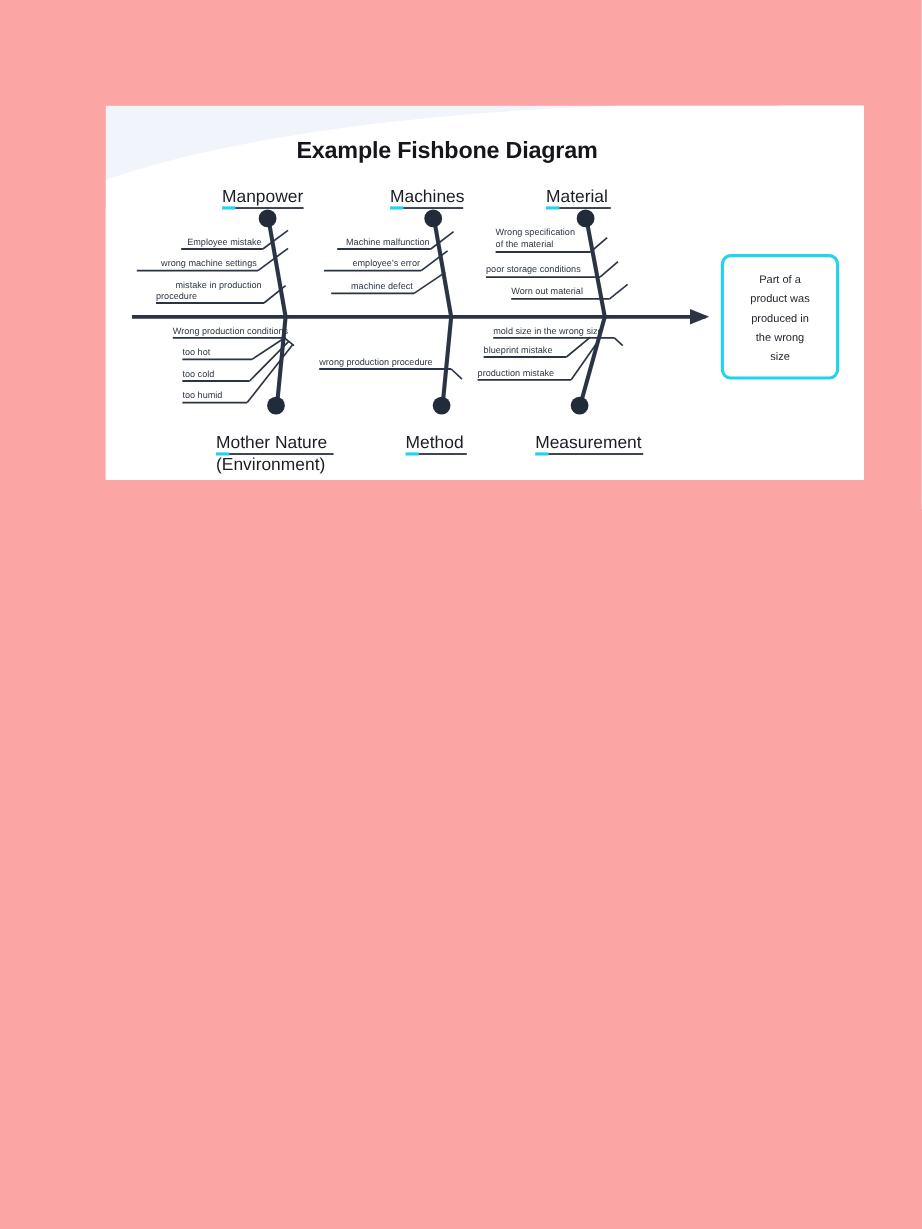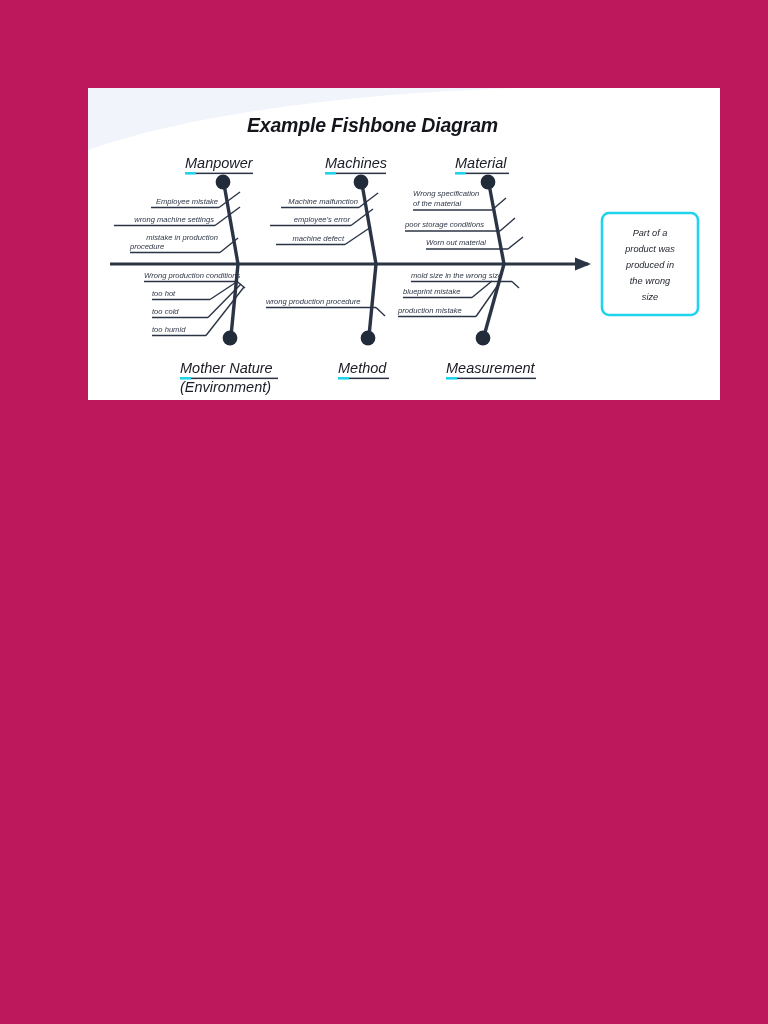--- a/index.html
+++ b/index.html
@@ -12,22 +12,21 @@
     height: 1024px;
     font-family: "Liberation Sans", sans-serif;
     position: relative;
     overflow: hidden;
   }
   #page {
     position: absolute;
     left: 0; top: 0;
     width: 768px;
     height: 1024px;
-    background: #be185d;
-    font-style: italic;
+    background: #fca5a5;
   }
   #diagram-wrap {
     position: absolute;
     left: 88px;
     top: 88px;
     width: 632px;
     height: 312px;
   }
   svg.fishbone {
     display: block;

